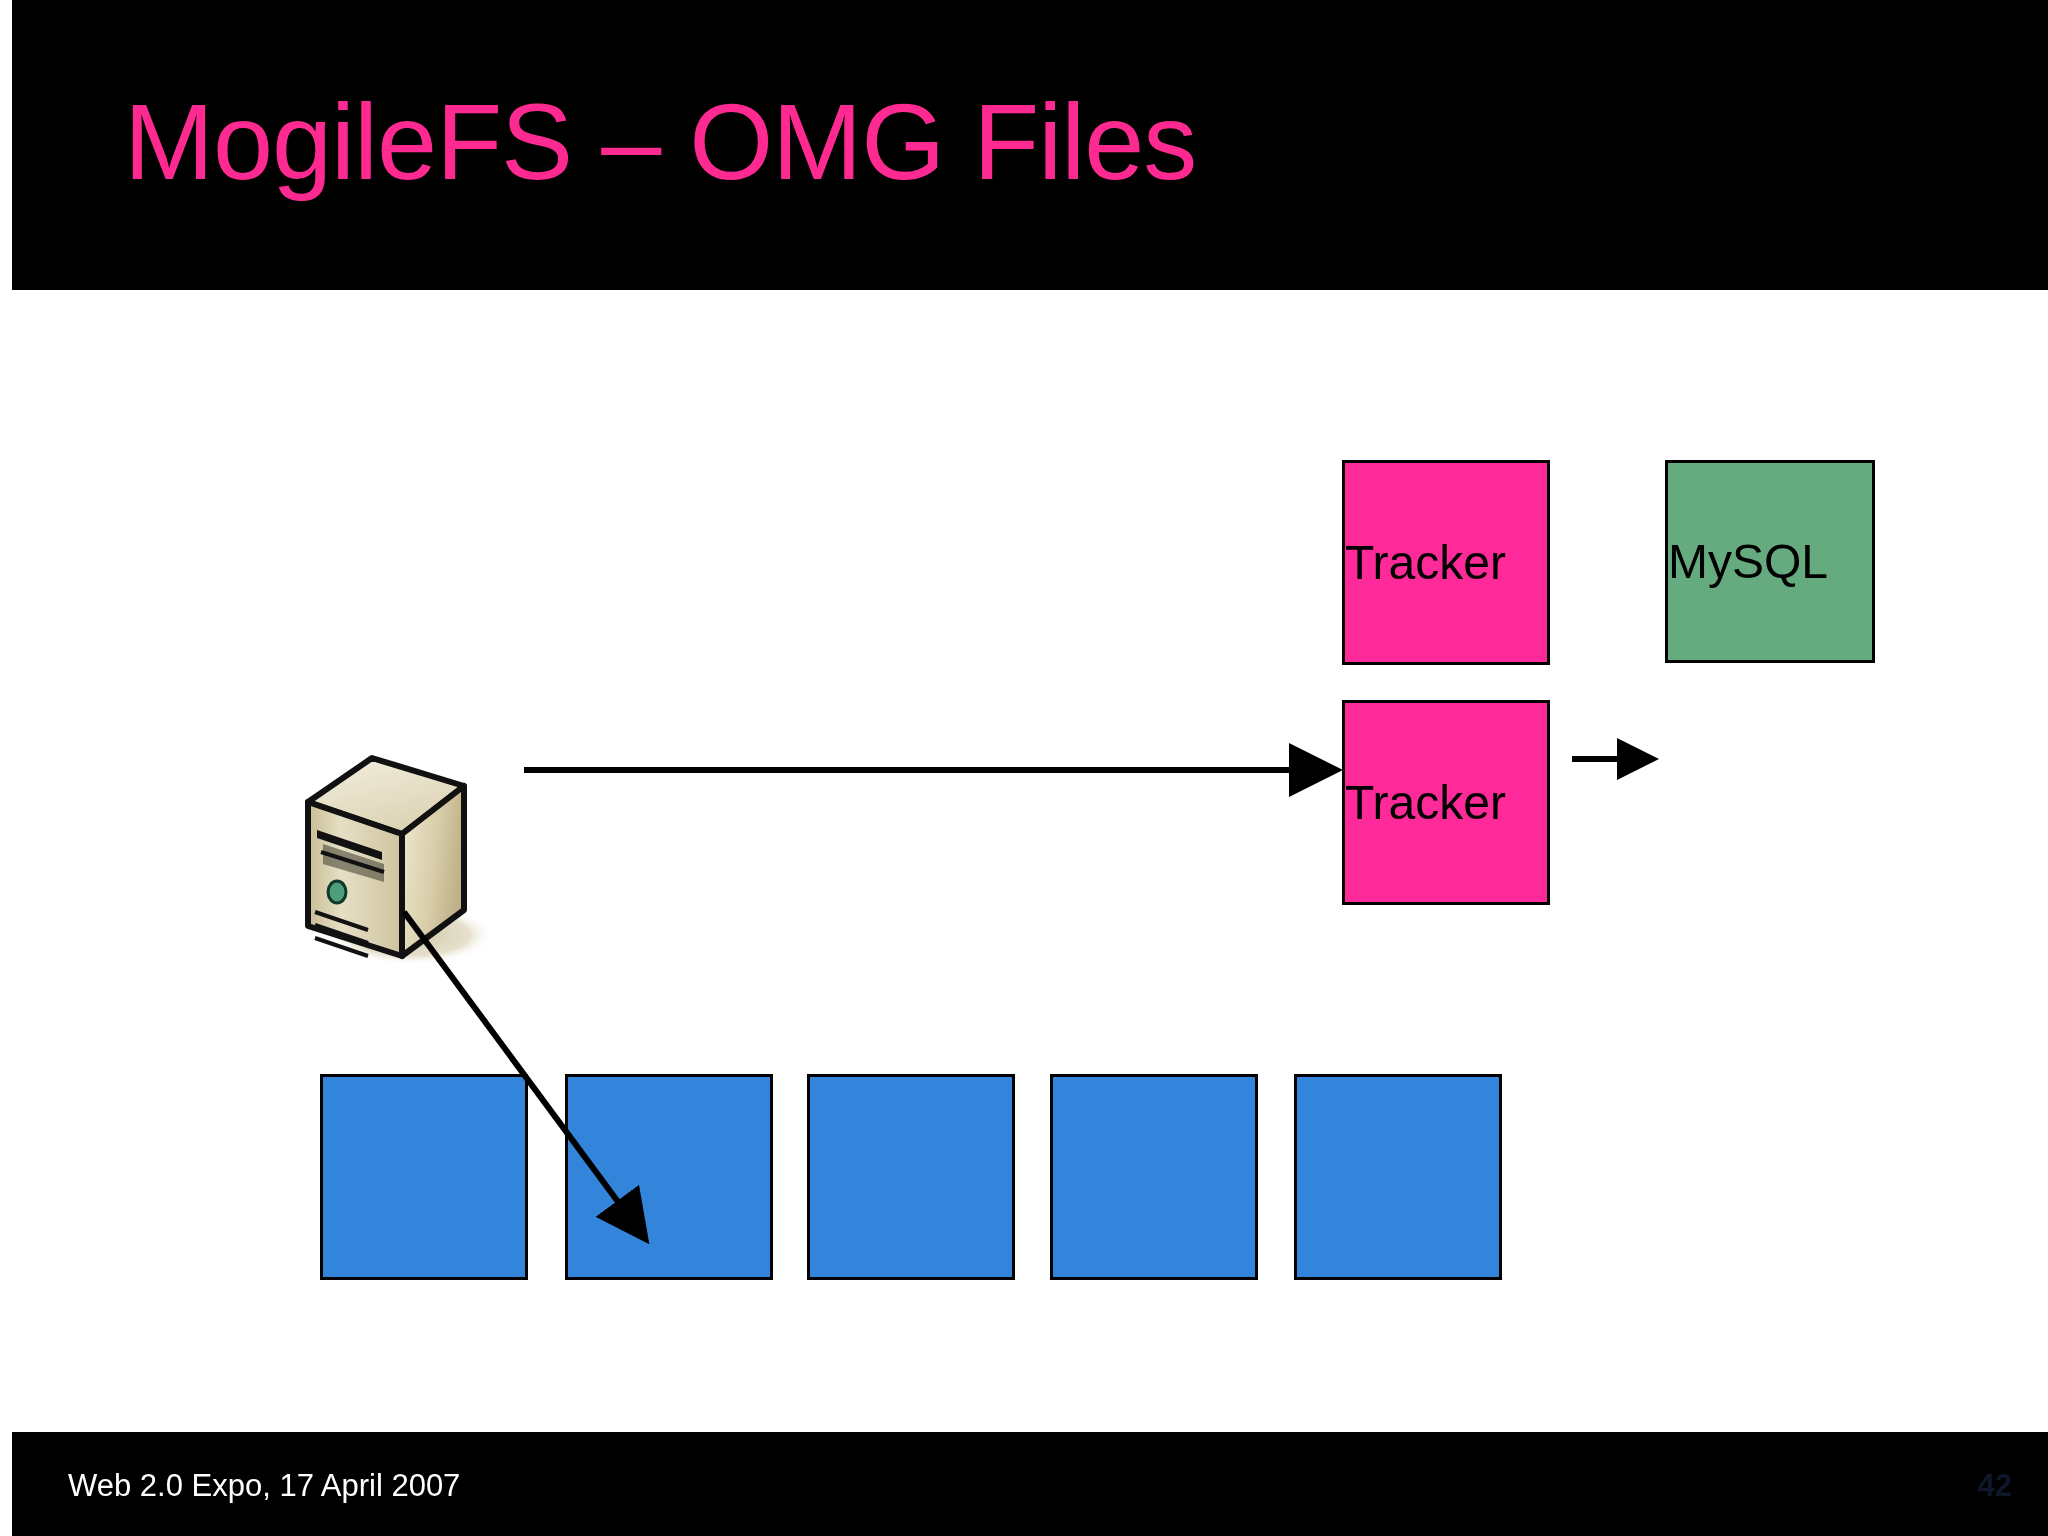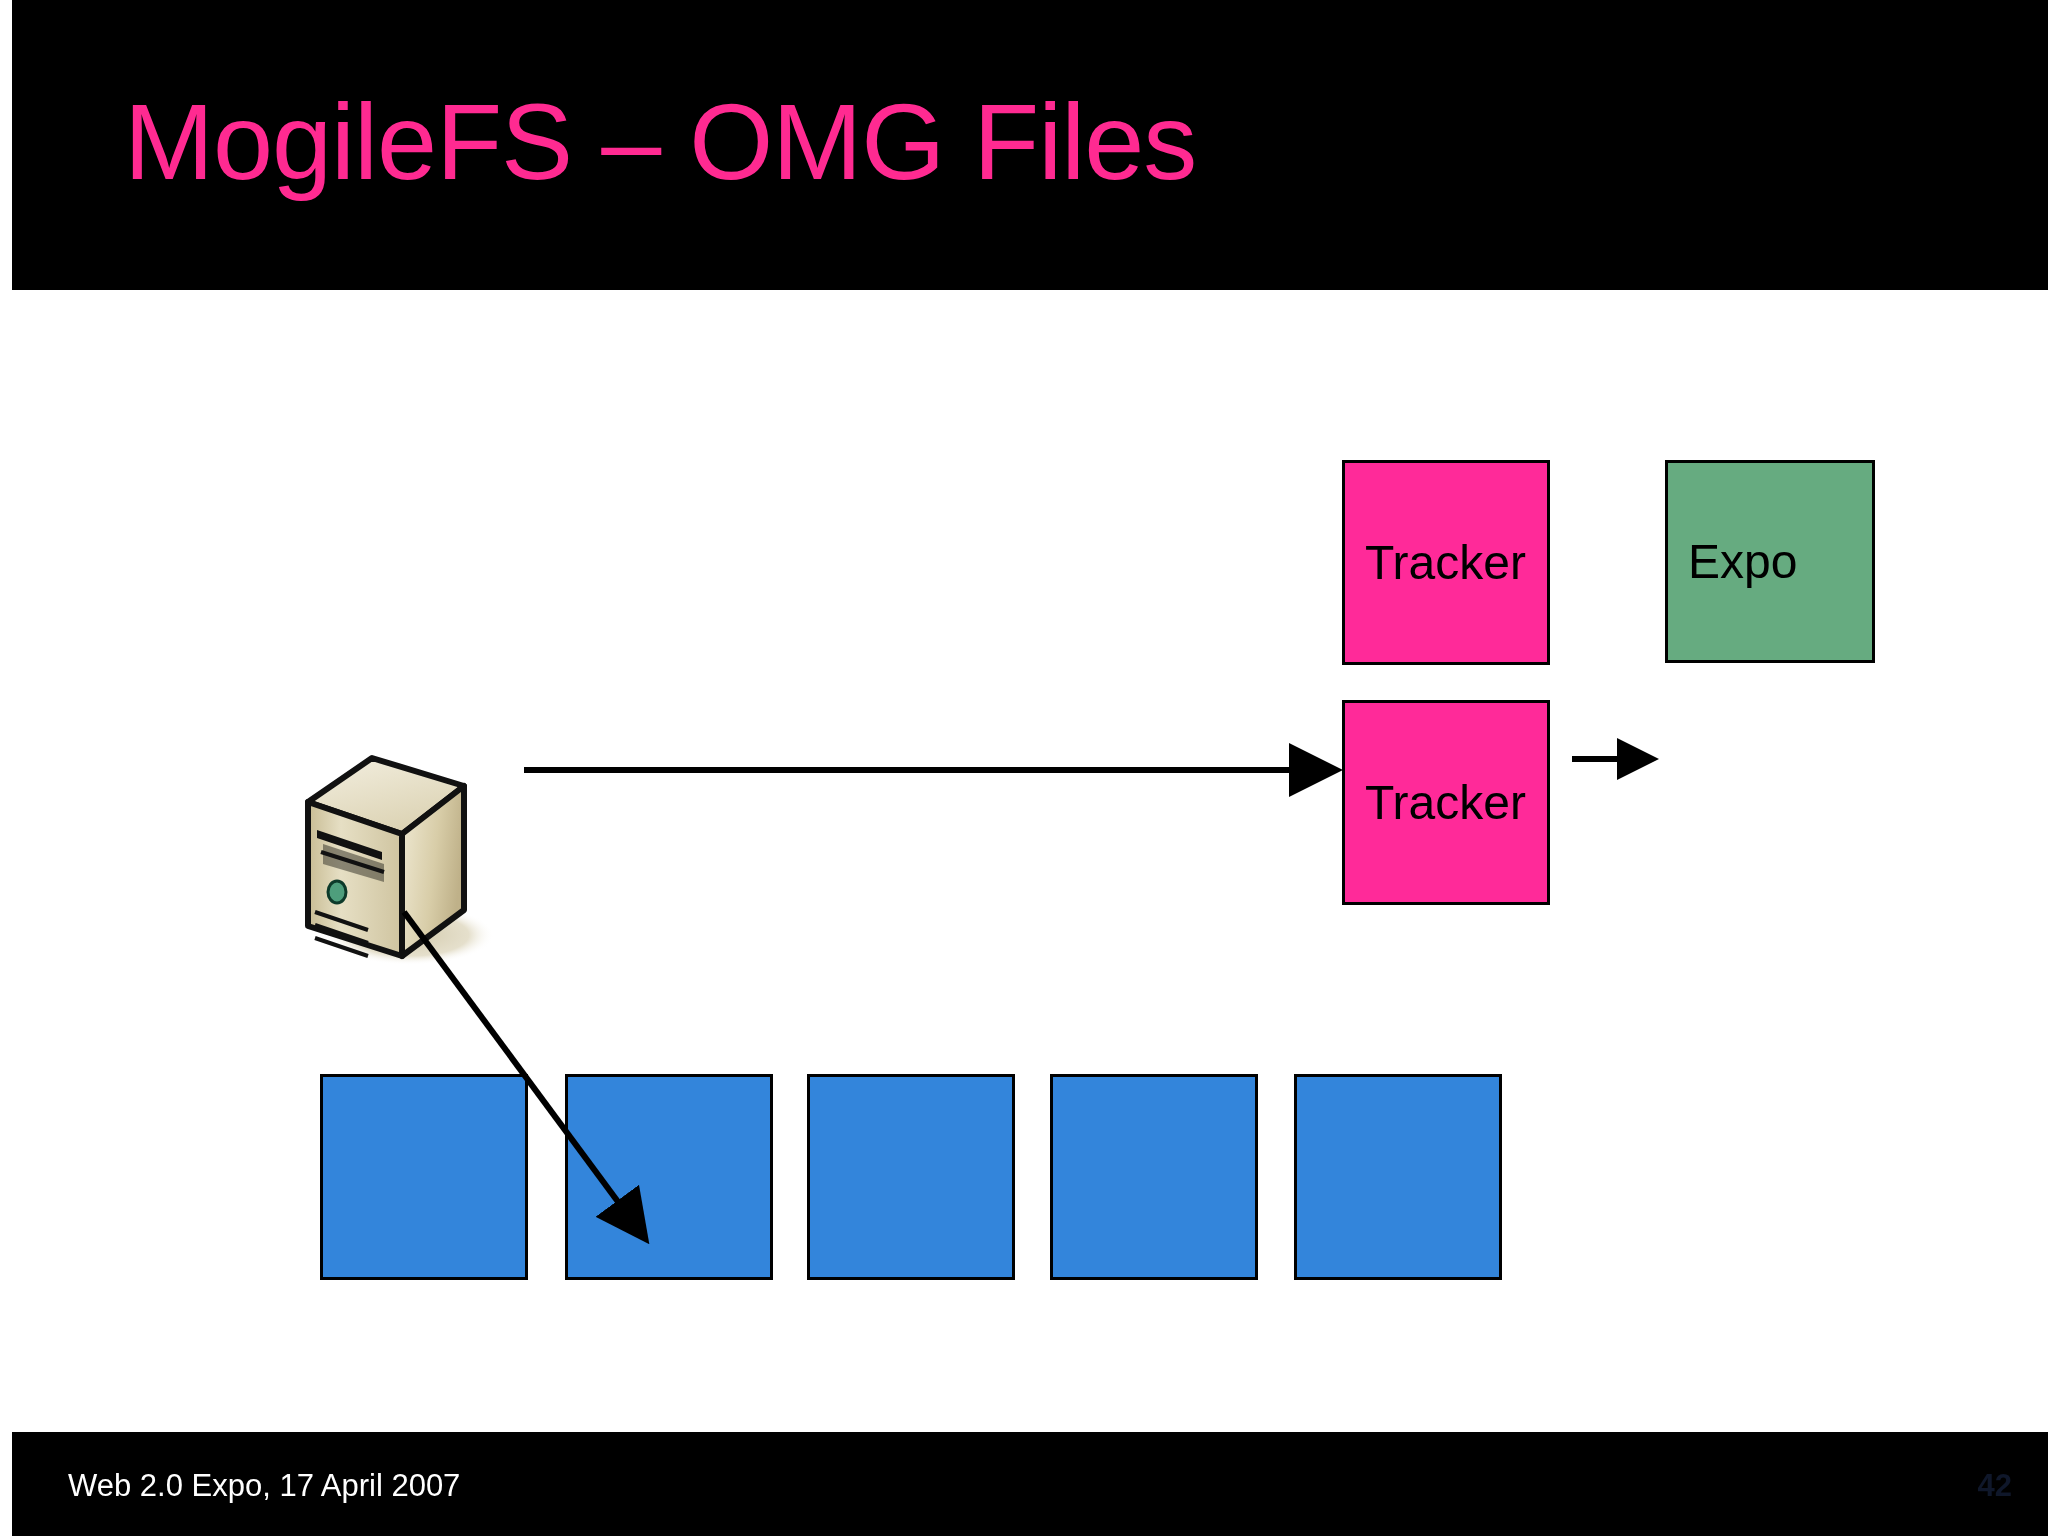--- a/index.html
+++ b/index.html
@@ -77,21 +77,21 @@
 
   .node-box {
     position: absolute;
     box-sizing: border-box;
     border: 3px solid #000000;
     display: flex;
     align-items: center;
     justify-content: flex-start;
     font-size: 48px;
     color: #000000;
-    padding-left: 20px;
+    padding-left: 0;
   }
 
   
   #server-icon {
     position: absolute;
     left: 258px;
     top: 440px;
     width: 230px;
     height: 250px;
   }
@@ -163,21 +163,21 @@
 
     <div class="node-box" style="left:1330px; top:170px; width:208px; height:205px; background:#FF2A99;">
       <span>Tracker</span>
     </div>
 
     <div class="node-box" style="left:1330px; top:410px; width:208px; height:205px; background:#FF2A99;">
       <span>Tracker</span>
     </div>
 
     <div class="node-box" style="left:1653px; top:170px; width:210px; height:203px; background:#66AB80;">
-      <span>Expo</span>
+      <span>MySQL</span>
     </div>
 
     <div class="node-box" style="left:308px; top:784px; width:208px; height:206px; background:#3385DB;"></div>
     <div class="node-box" style="left:553px; top:784px; width:208px; height:206px; background:#3385DB;"></div>
     <div class="node-box" style="left:795px; top:784px; width:208px; height:206px; background:#3385DB;"></div>
     <div class="node-box" style="left:1038px; top:784px; width:208px; height:206px; background:#3385DB;"></div>
     <div class="node-box" style="left:1282px; top:784px; width:208px; height:206px; background:#3385DB;"></div>
 
     <svg id="arrow-layer" viewBox="0 0 2048 1142" xmlns="http://www.w3.org/2000/svg">
       <defs>

